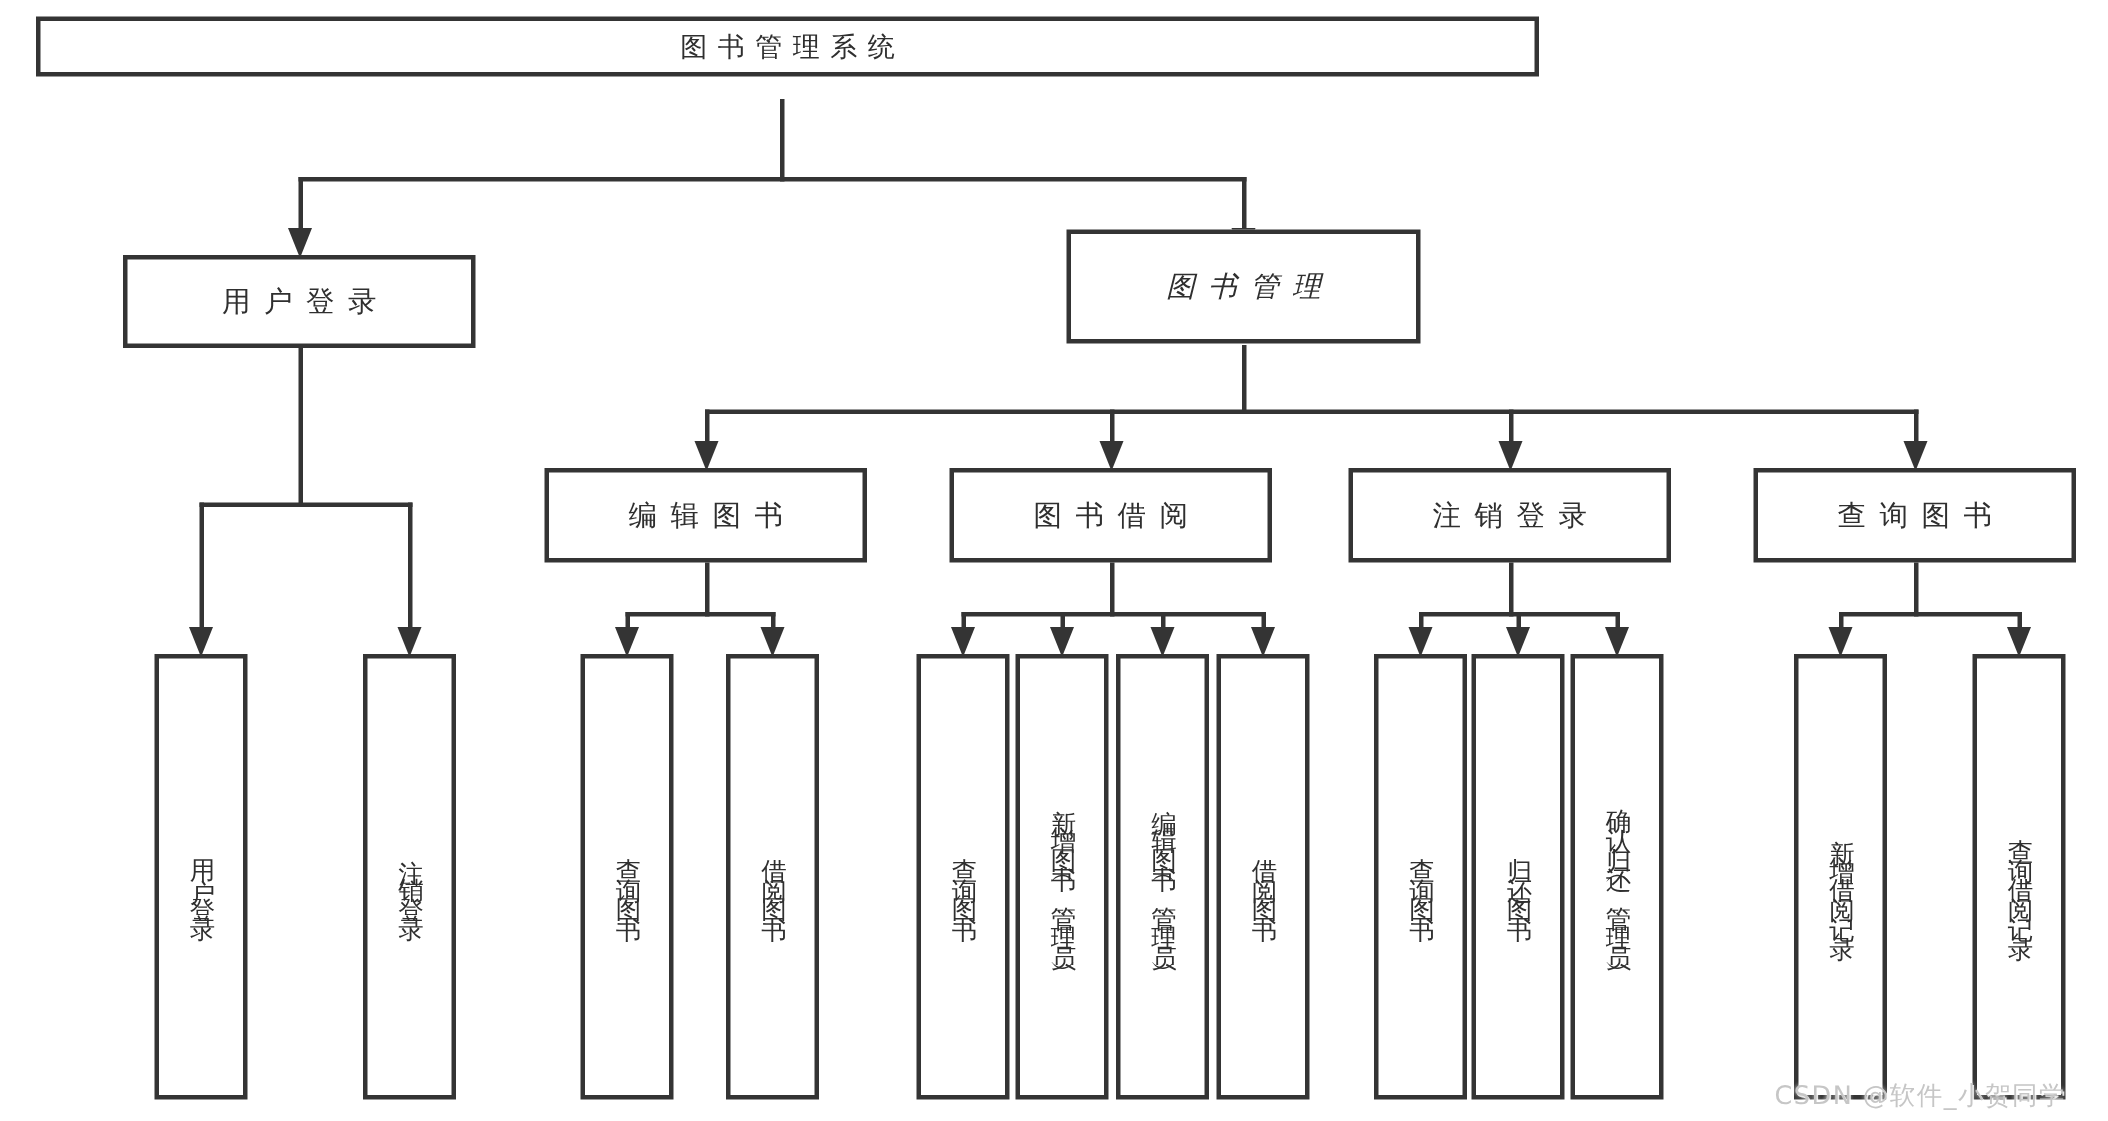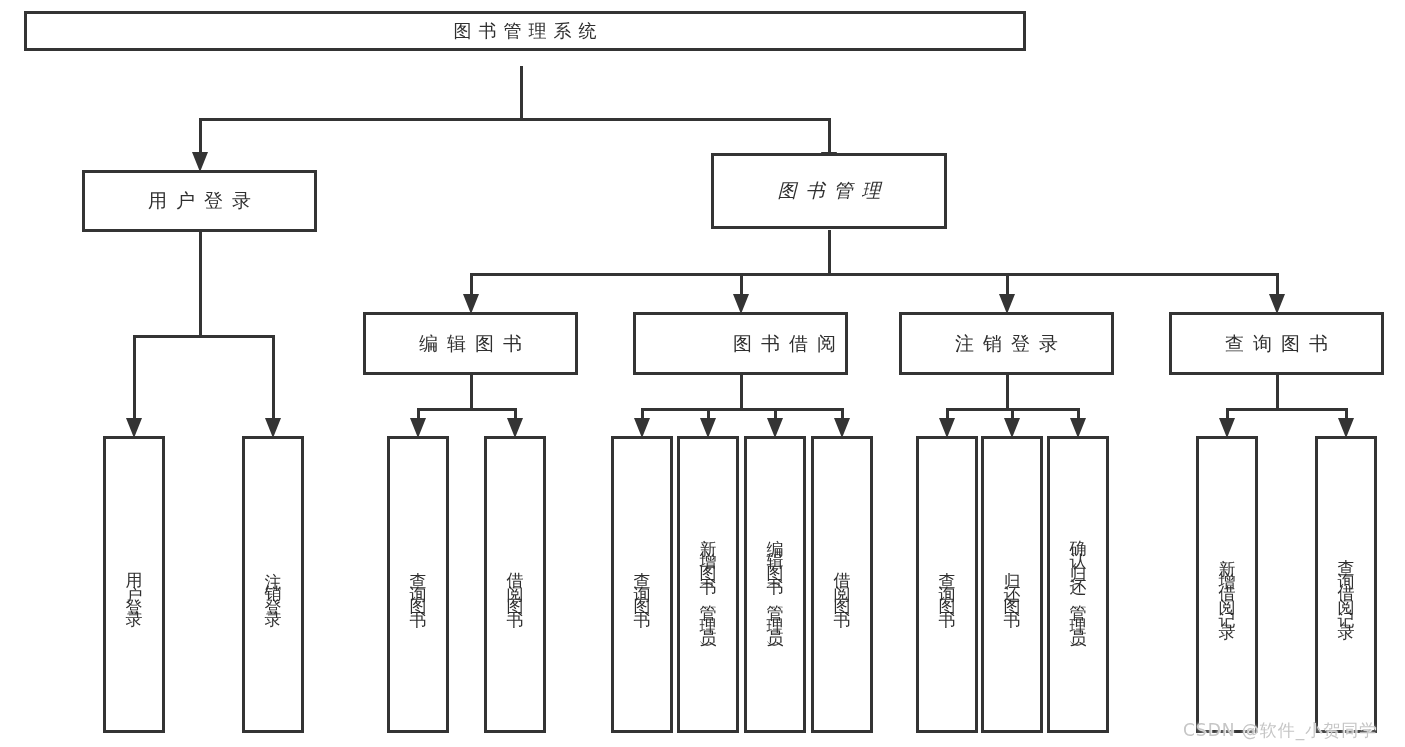--- a/index.html
+++ b/index.html
@@ -128,21 +128,21 @@
       </div>
       <div class="node h2" style="left: 82px; top: 170px; width: 235px; height: 62px;">
         <span class="lbl">用户登录</span>
       </div>
       <div class="node h2" style="left: 711px; top: 153px; width: 236px; height: 76px; font-style: italic;">
         <span class="lbl">图书管理</span>
       </div>
       <div class="node h2" style="left: 363px; top: 312px; width: 215px; height: 63px;">
         <span class="lbl">编辑图书</span>
       </div>
-      <div class="node h2" style="left: 633px; top: 312px; width: 215px; height: 63px; justify-content: flex-end;">
+      <div class="node h2" style="left: 633px; top: 312px; width: 215px; height: 63px;">
         <span class="lbl">图书借阅</span>
       </div>
       <div class="node h2" style="left: 899px; top: 312px; width: 215px; height: 63px;">
         <span class="lbl">注销登录</span>
       </div>
       <div class="node h2" style="left: 1169px; top: 312px; width: 215px; height: 63px;">
         <span class="lbl">查询图书</span>
       </div>
       <div class="node v" style="left: 103px; top: 436px; width: 62px; height: 297px;">
         <span class="lbl">用户登录</span>

